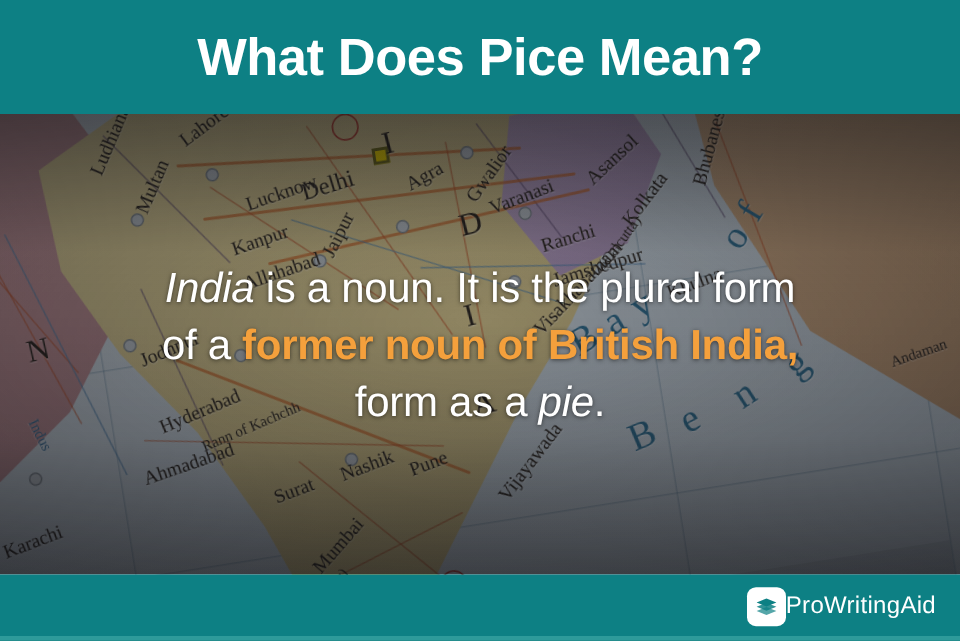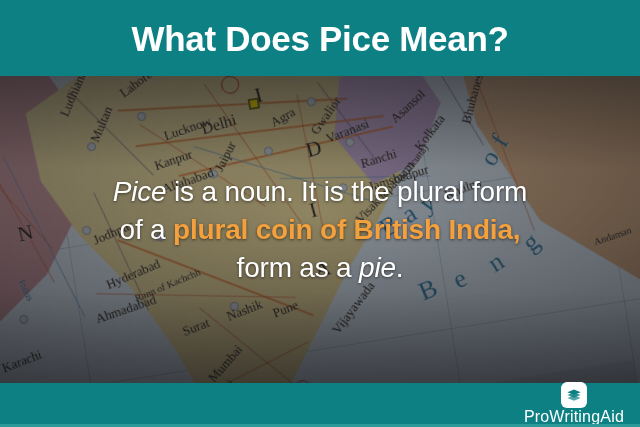--- a/index.html
+++ b/index.html
@@ -177,21 +177,21 @@
     background:#0d8084;
     z-index:30;
   }
   #footer-strip{
     position:absolute; left:0; bottom:0; width:640px; height:3px;
     background:#2d9a9a;
   }
   #brand{
     position:absolute; right:16px; top:50%;
     transform:translateY(-52%);
-    display:flex; align-items:center; gap:0;flex-direction:column;
+    display:flex; align-items:center; gap:0;
   }
   #brand-mark{
     width:26px; height:26px; border-radius:6px;
     background:#ffffff;
     display:flex; align-items:center; justify-content:center;
   }
   #brand-name{
     color:#ffffff;
     font-size:16px;
     letter-spacing:.2px;
@@ -316,21 +316,21 @@
 
       <div id="blur-top"></div>
       <div id="blur-bot"></div>
     </div>
 
     <div id="map-overlay"></div>
   </div>
 
   <div id="body-copy">
     <div id="body-text">
-      <span class="it">Pice</span><span> is a noun. It is the plural form of a </span><span class="hl">plural coin of British India</span><span class="hl">,</span><span> form as a </span><span class="it">pie</span><span>.</span>
+      <span class="it">India</span><span> is a noun. It is the plural form of a </span><span class="hl">former noun of British India</span><span class="hl">,</span><span> form as a </span><span class="it">pie</span><span>.</span>
     </div>
   </div>
 
   <div id="footer">
     <div id="brand">
       <div id="brand-mark">
         <svg width="18" height="18" viewBox="0 0 24 24" aria-hidden="true">
           <g fill="#0d8084">
             <path d="M3.2 8.2 L12 4.6 L20.8 8.2 L12 11.8 Z"></path>
             <path d="M3.2 12.0 L12 8.4 L20.8 12.0 L12 15.6 Z" opacity="0.85"></path>

